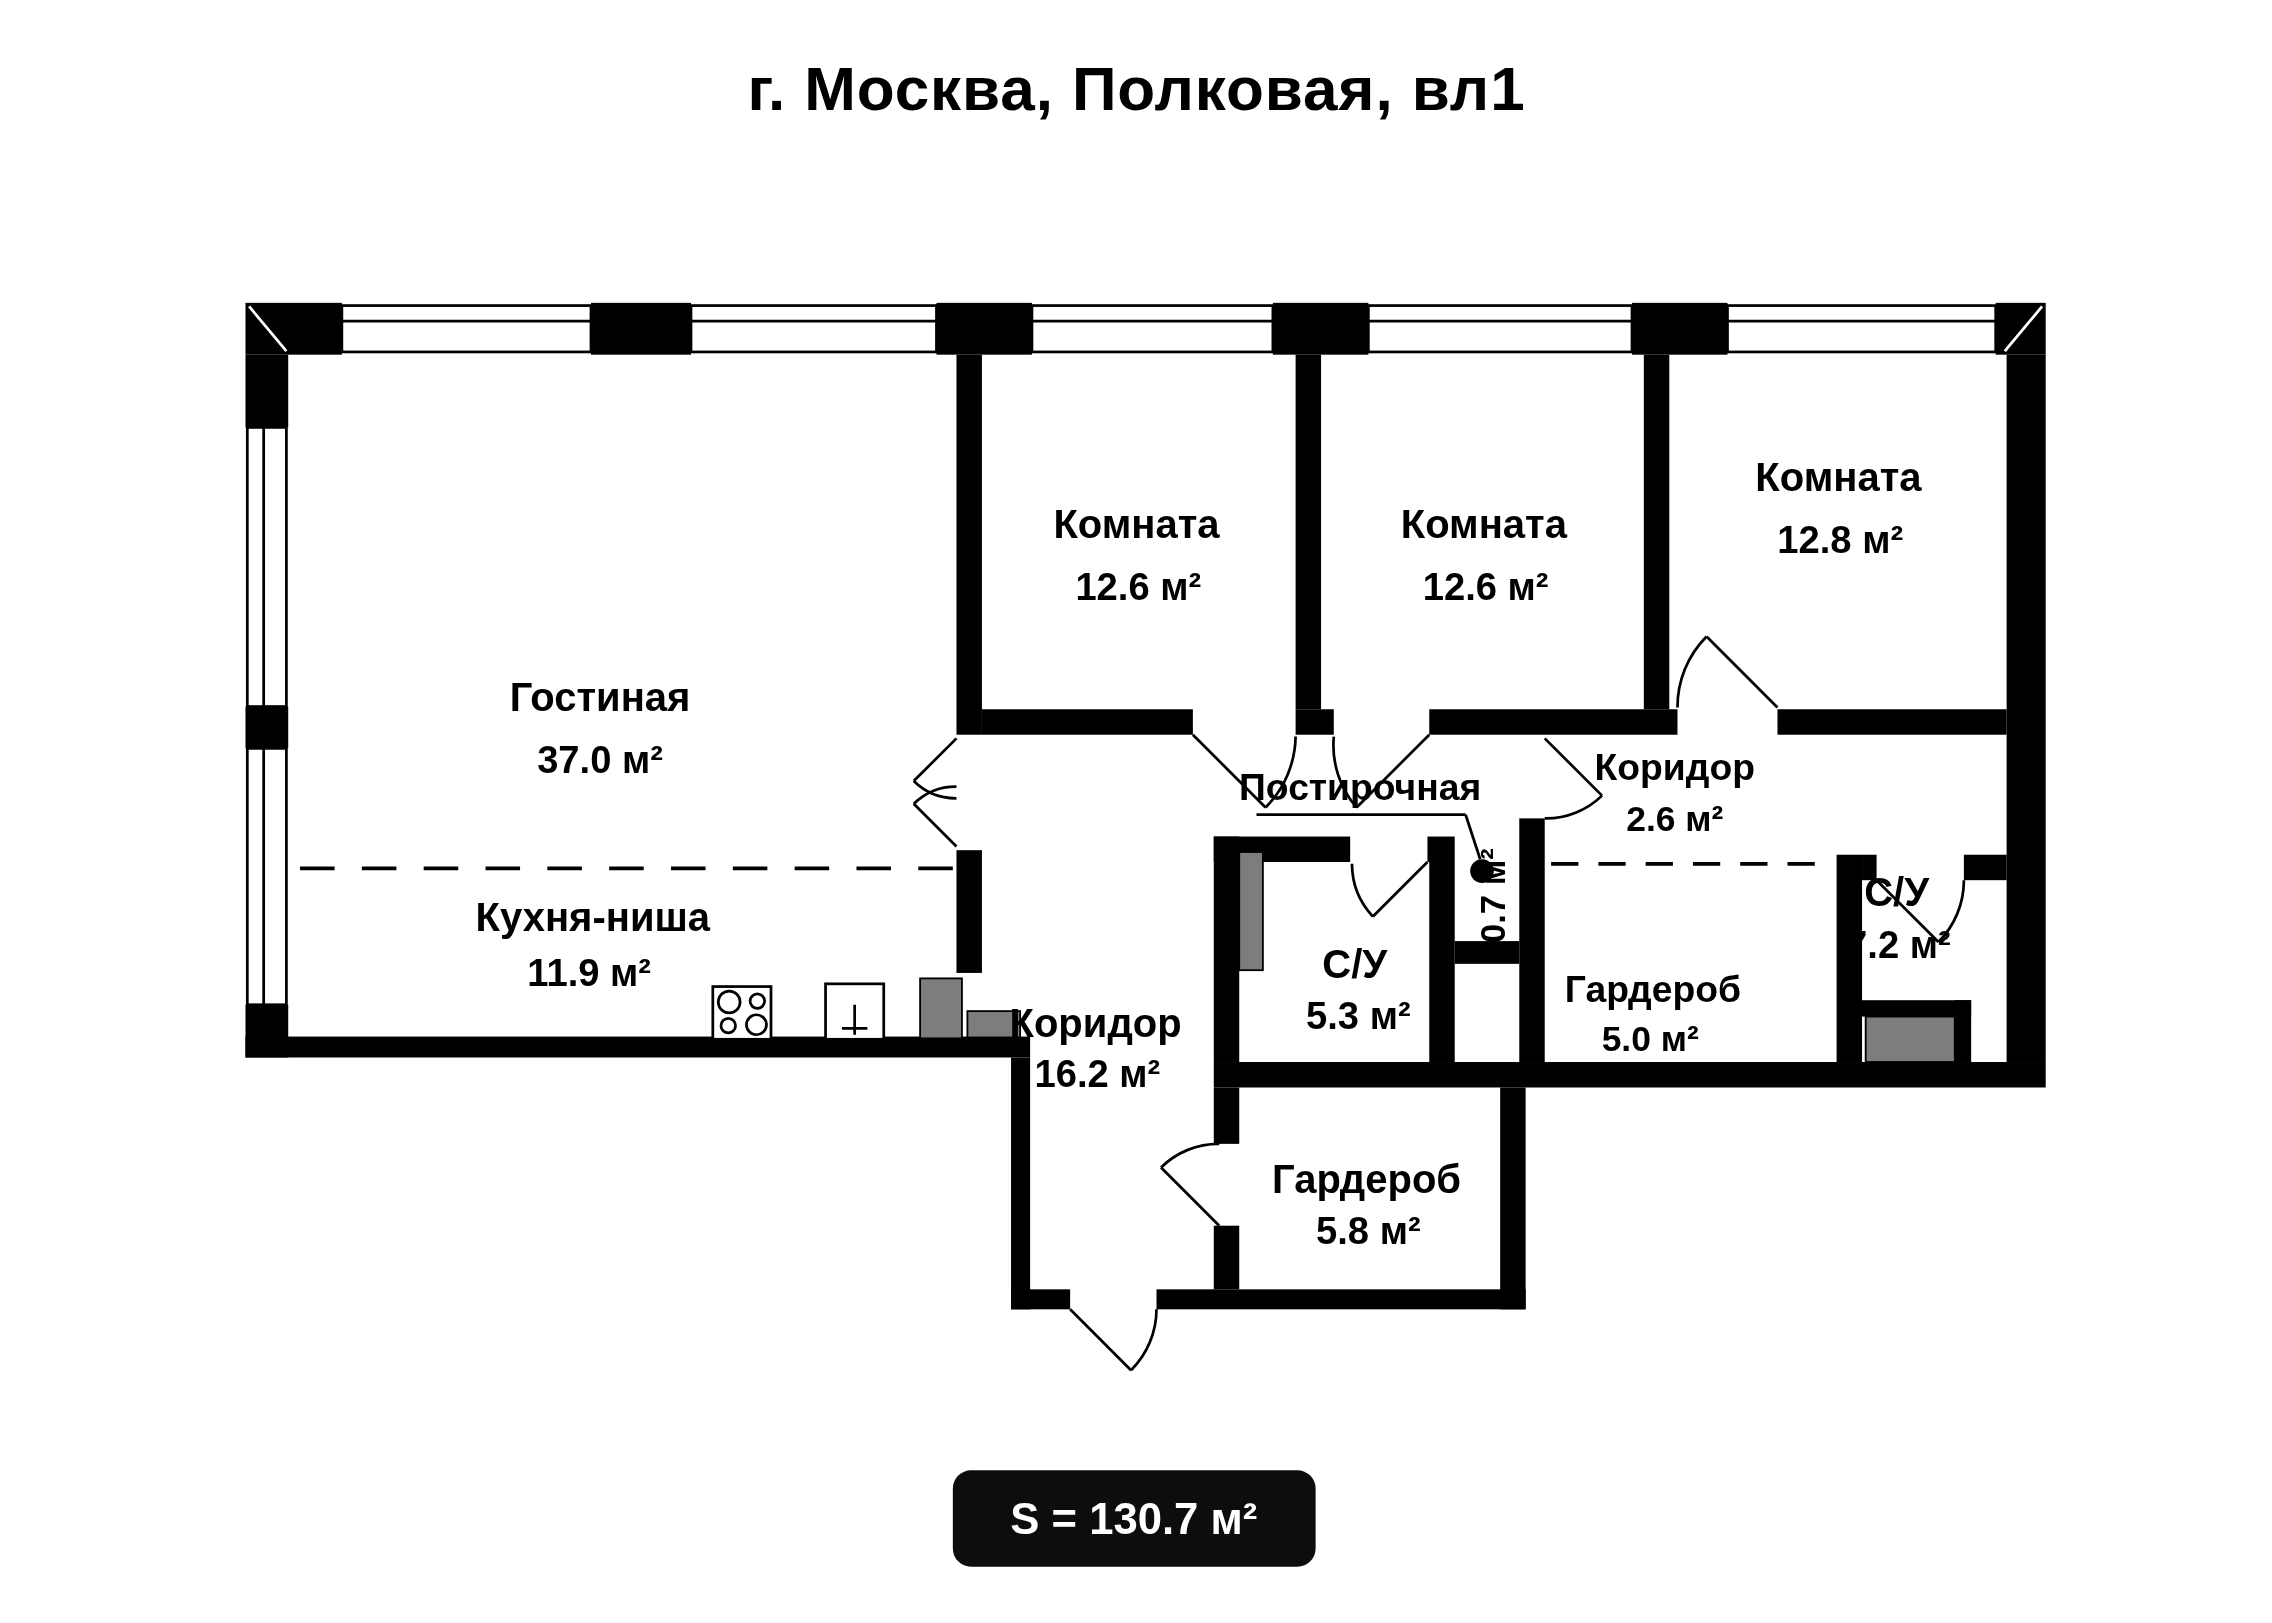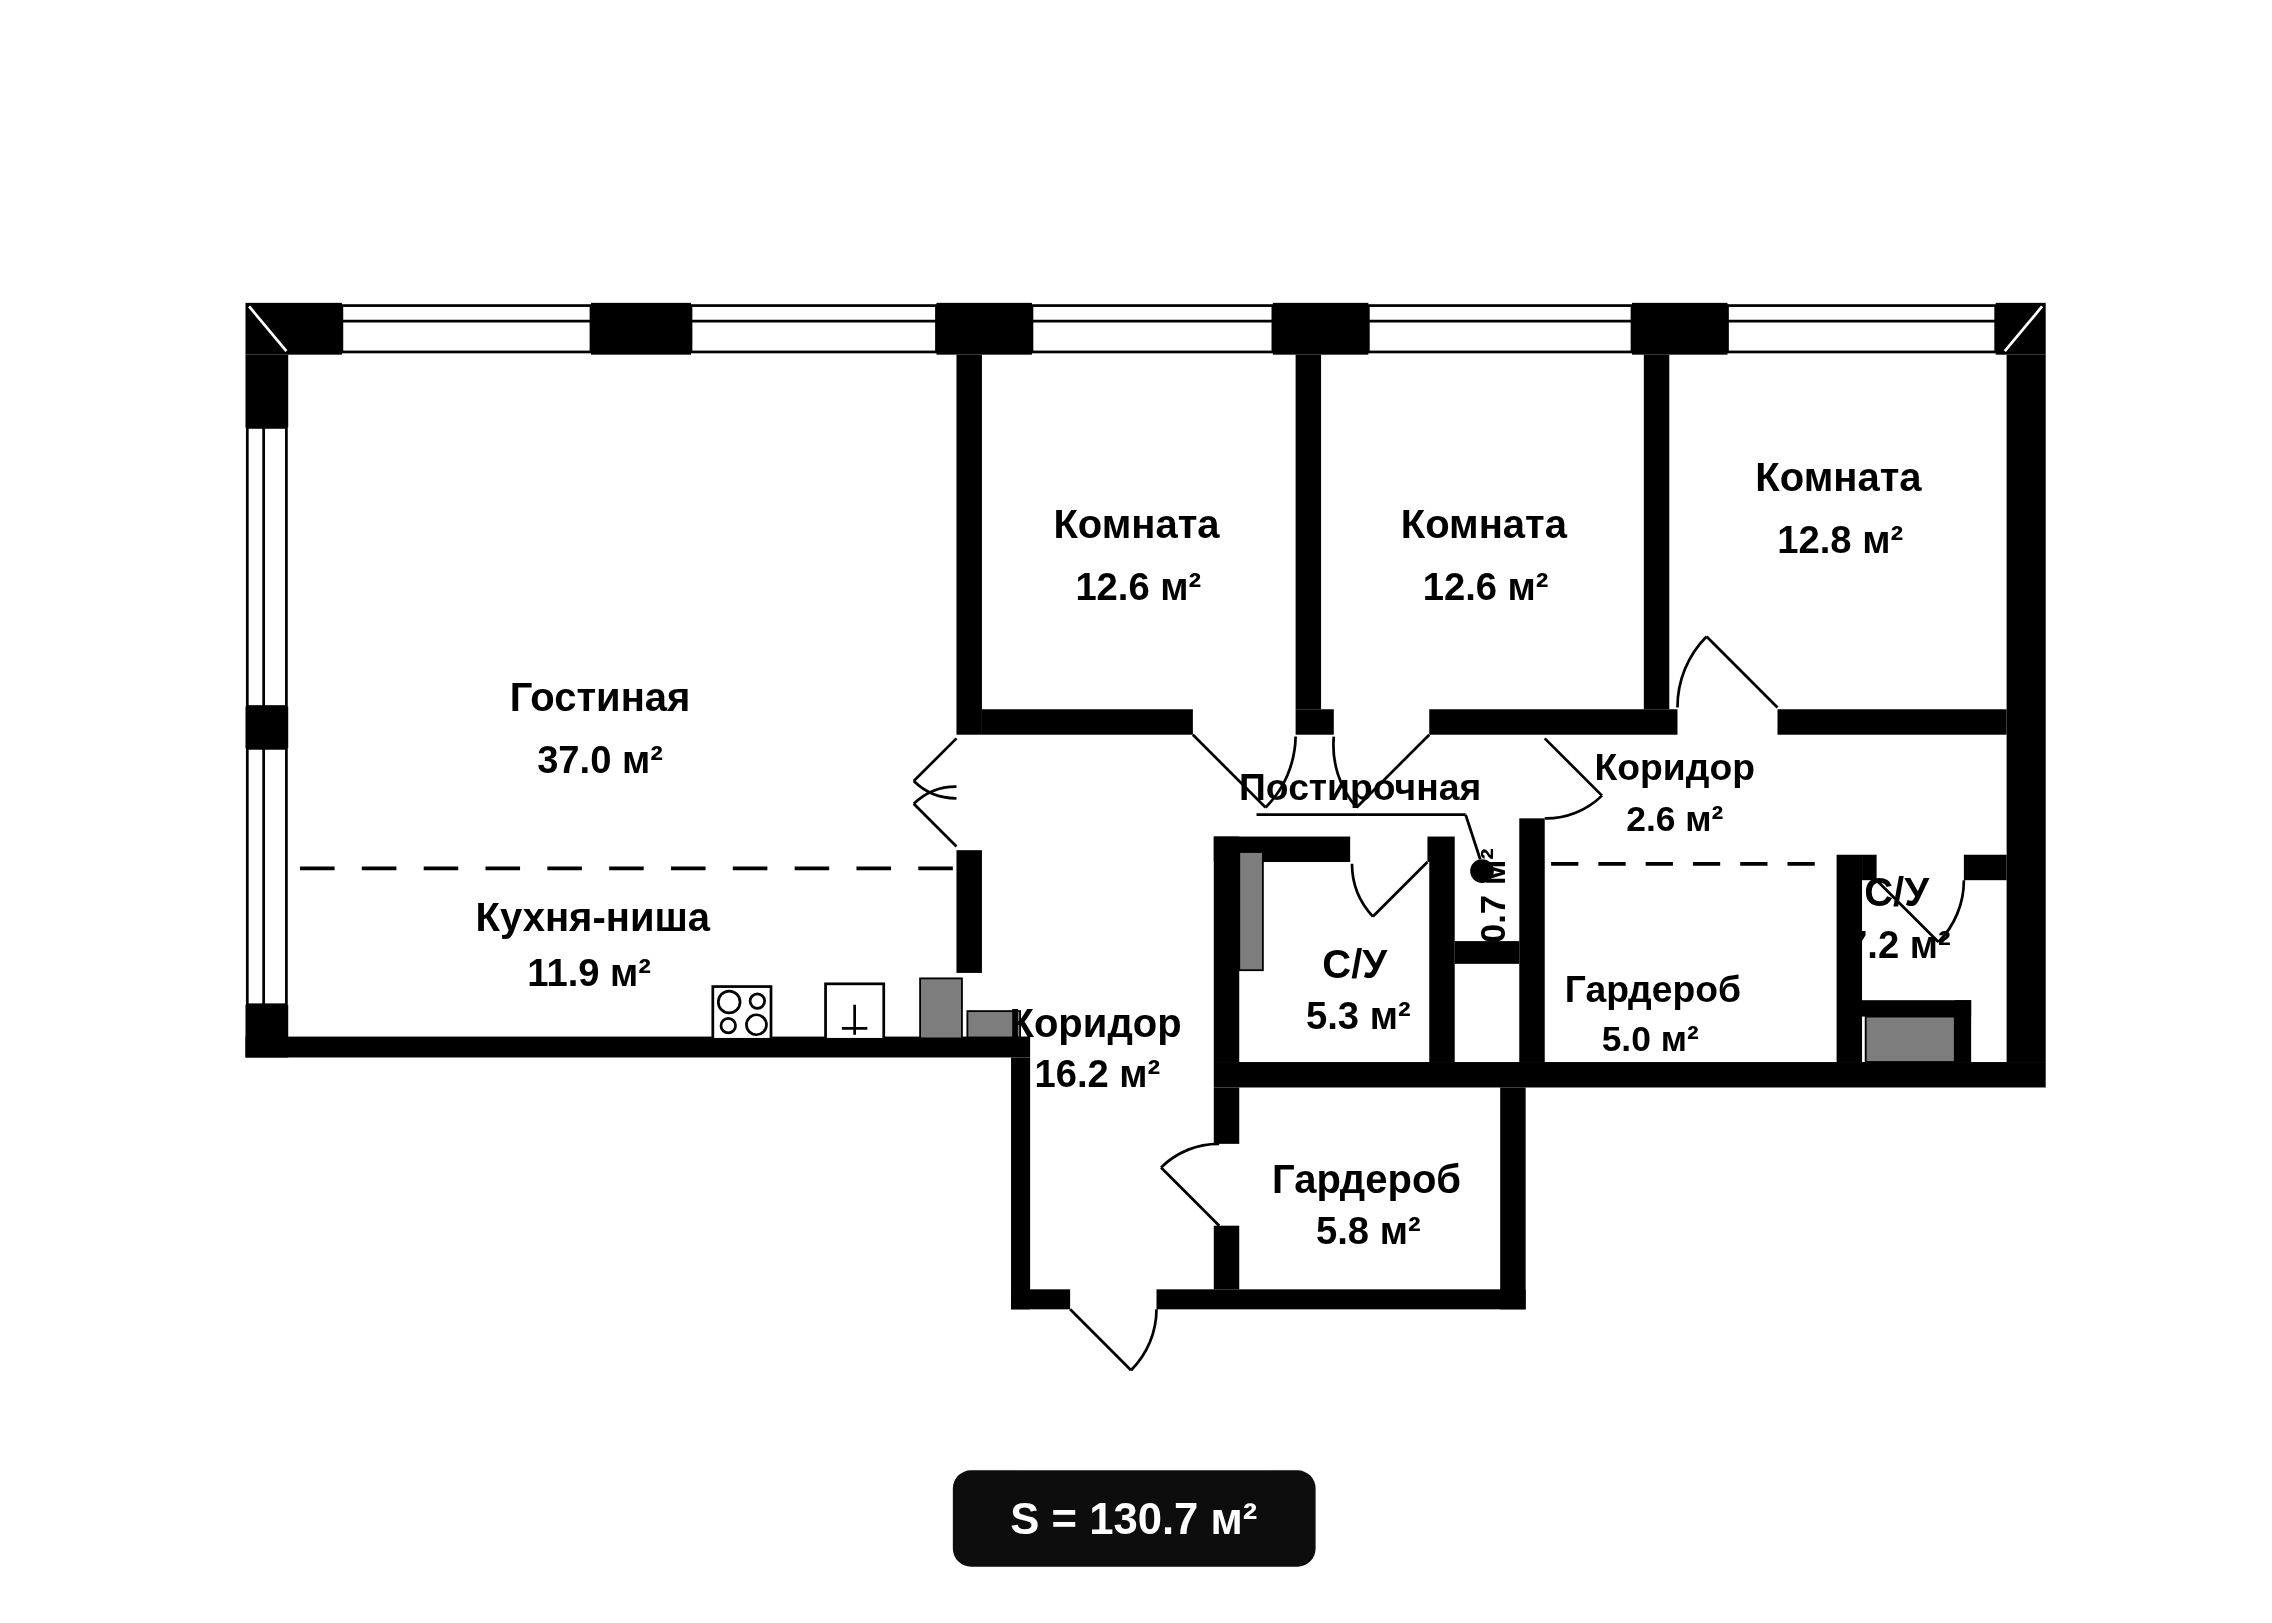--- a/index.html
+++ b/index.html
@@ -10,20 +10,21 @@
   svg text{font-family:"Liberation Sans", sans-serif;font-weight:600;fill:#000;}
   .roomname{font-size:44px;}
   .roomarea{font-size:42px;}
   .badge-text{font-size:48px;font-weight:700;fill:#ffffff;}
 </style>
 </head>
 <body>
 
 <div class="page">
 
+  <div class="plan-title">г. Москва, Полковая, вл1</div>
 
   <svg width="2273" height="1624" viewBox="0 0 2500 1786" xmlns="http://www.w3.org/2000/svg">
 
     <g fill="#000">
 
       <rect x="270" y="333" width="106" height="57"></rect>
       <rect x="650" y="333" width="110" height="57"></rect>
       <rect x="1030" y="333" width="105" height="57"></rect>
       <rect x="1400" y="333" width="105" height="57"></rect>
       <rect x="1795" y="333" width="105" height="57"></rect>

